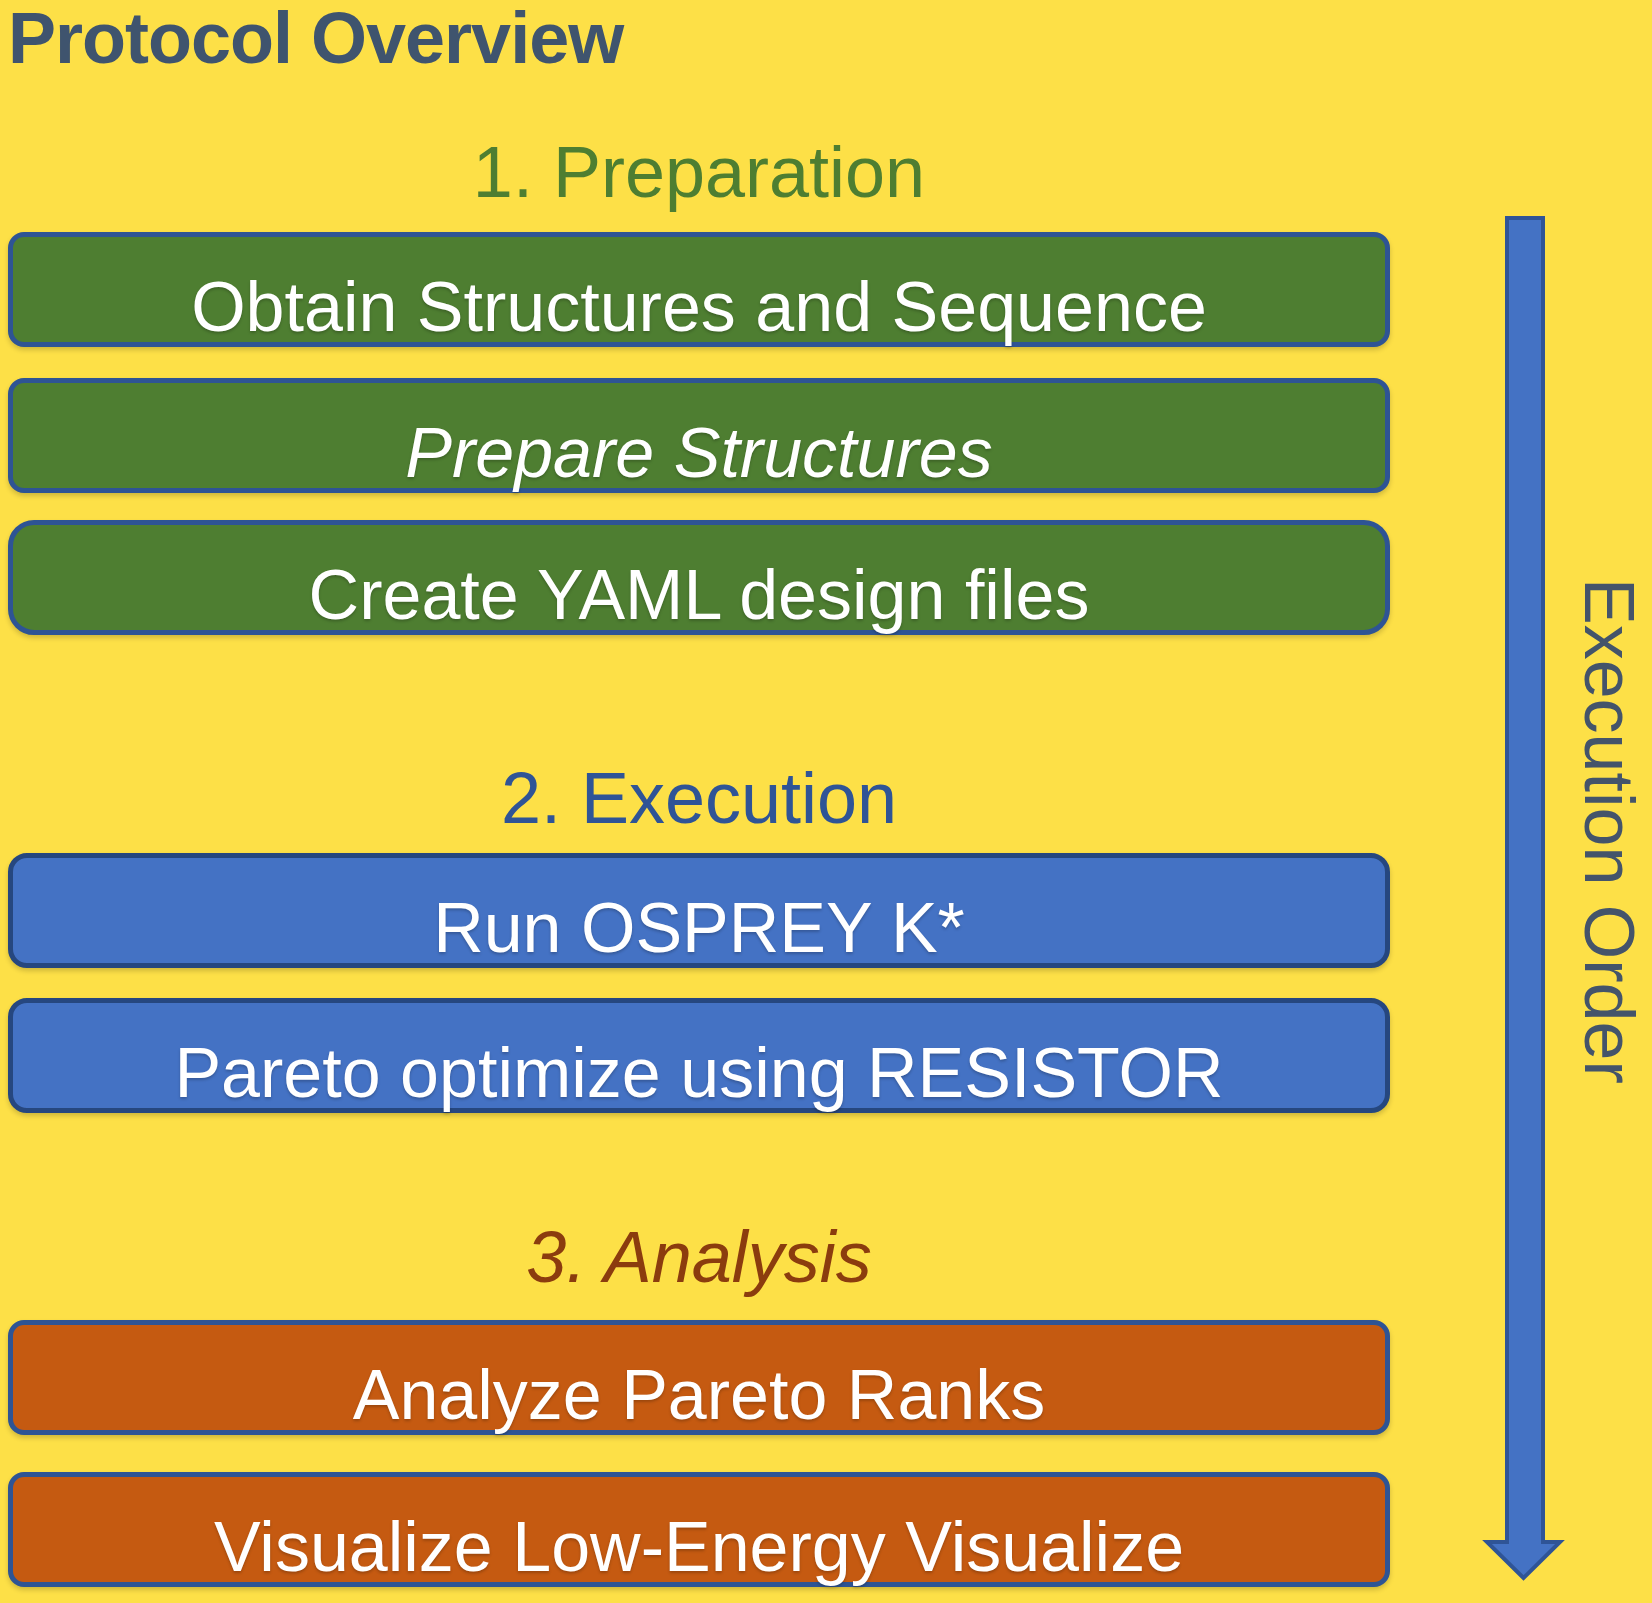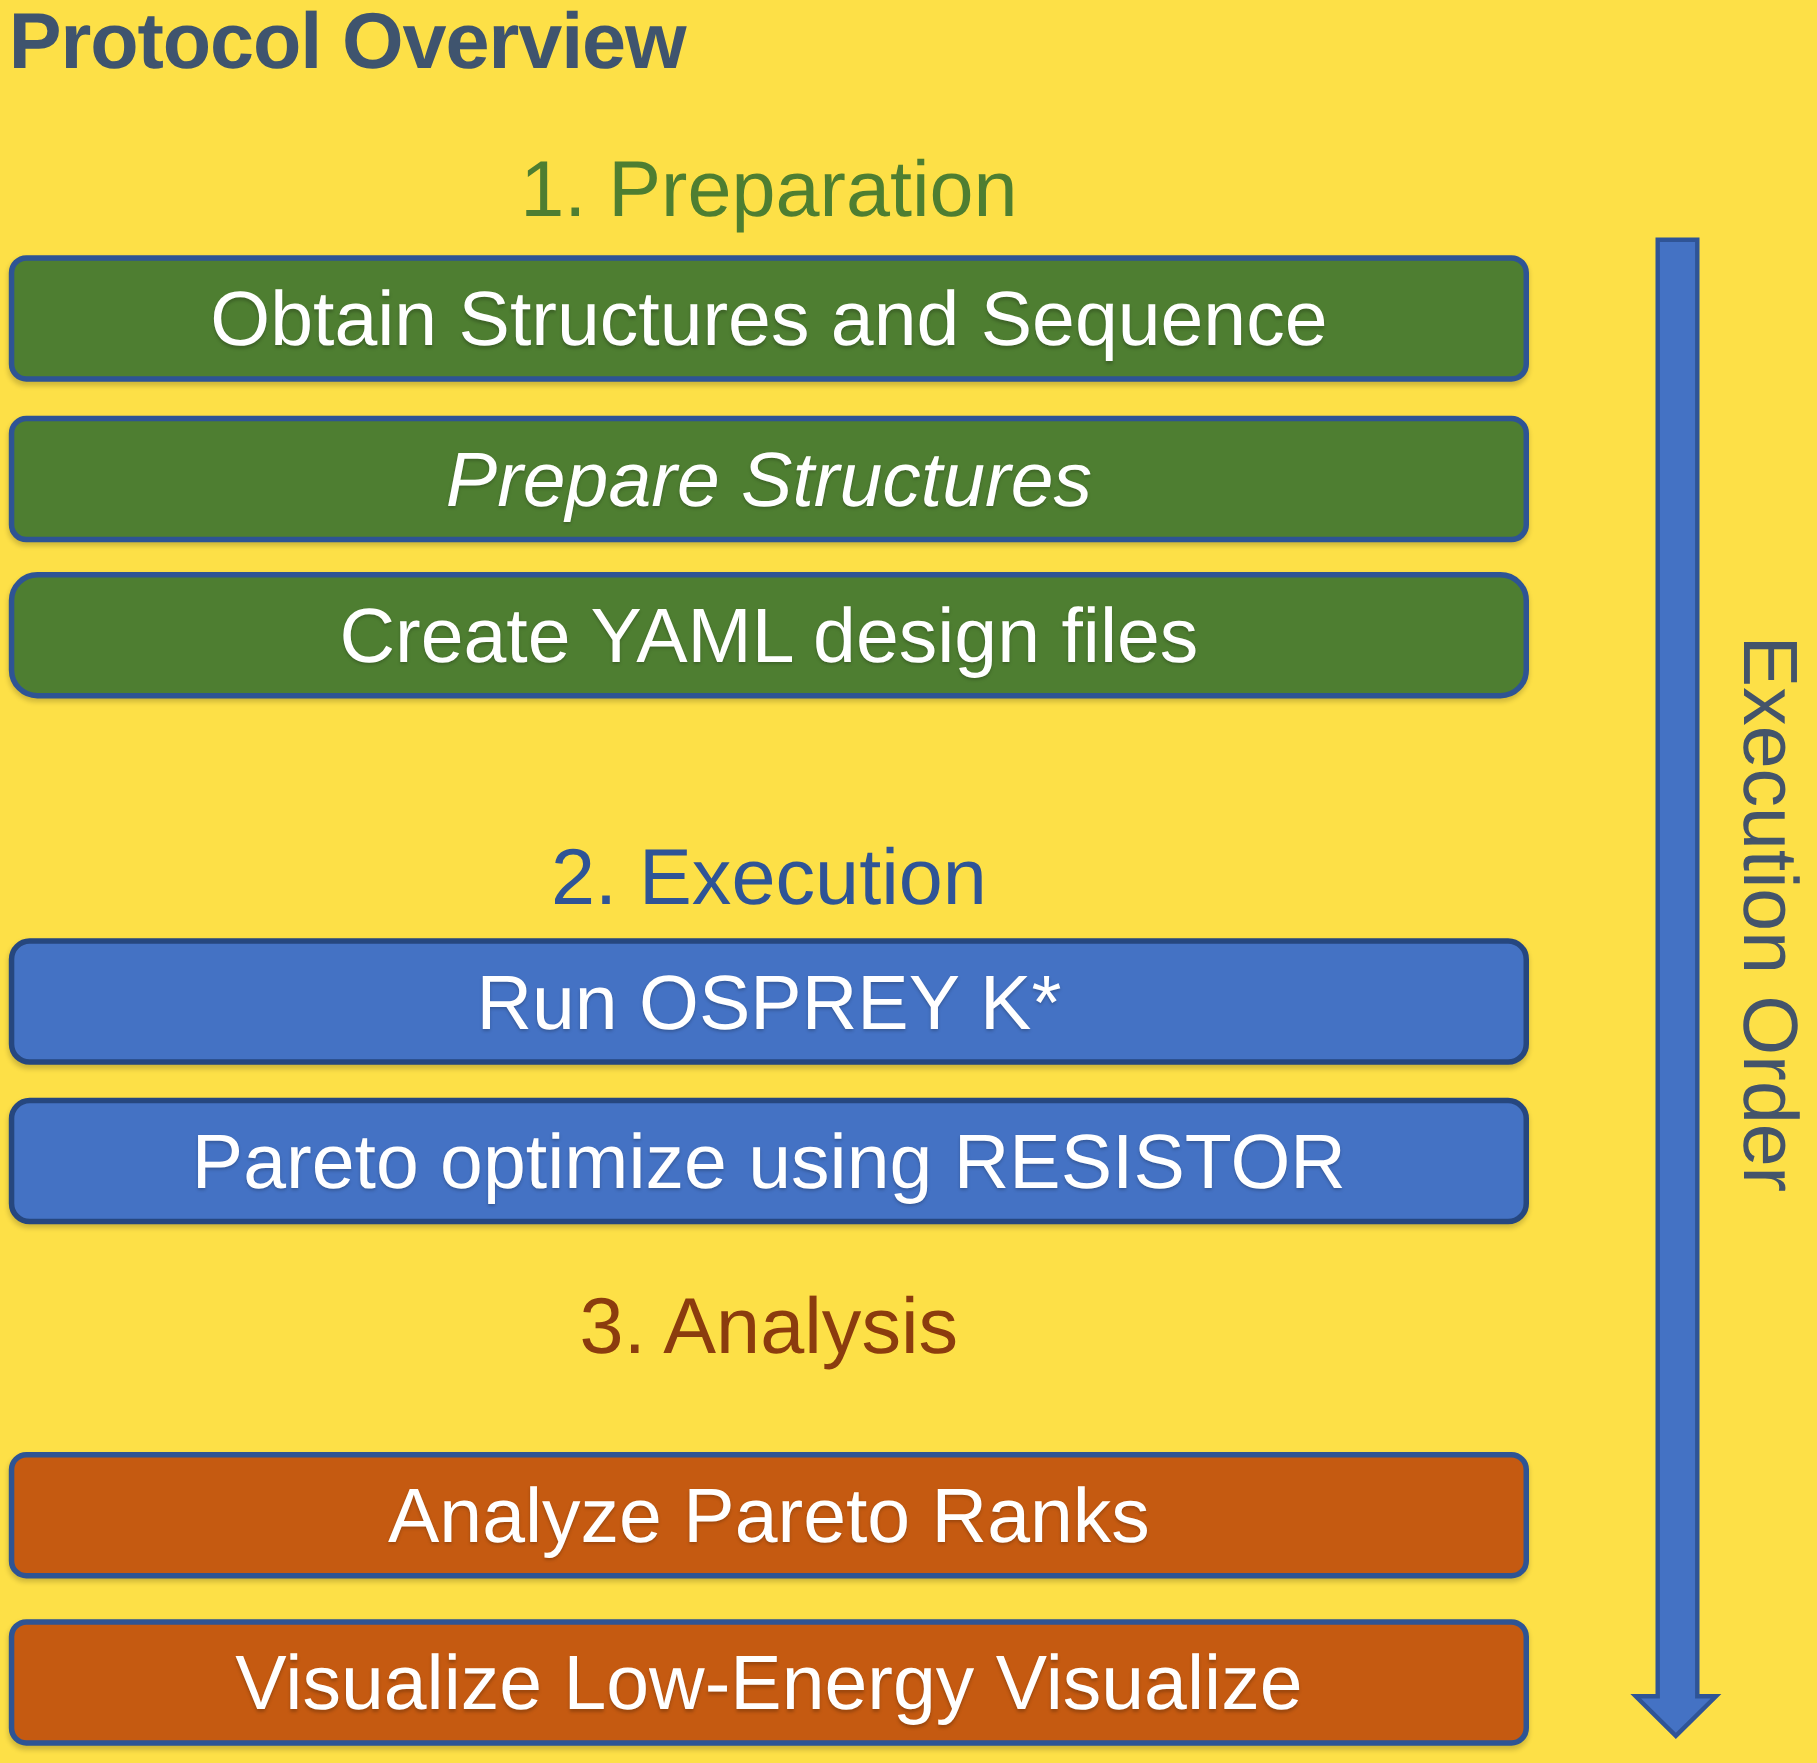--- a/index.html
+++ b/index.html
@@ -15,25 +15,25 @@
     font-size:72px;font-weight:bold;line-height:1;
     color:#3F546E;letter-spacing:-1px;
   }
   .section-header{
     position:absolute;left:8px;width:1382px;
     text-align:center;font-size:72px;line-height:1;
     font-weight:400;
   }
   .hdr-preparation{top:136px;color:#4E7E31;}
   .hdr-execution{top:762px;color:#2F5496;}
-  .hdr-analysis{top:1170px;color:#8B3C0E;}
+  .hdr-analysis{top:1221px;color:#8B3C0E;font-style:italic;}
   .step{
     position:absolute;left:8px;width:1382px;height:115px;
     box-sizing:border-box;border-radius:16px;
-    display:flex;align-items:center;justify-content:center;
+    display:flex;align-items:flex-end;justify-content:center;
     border:5px solid #2E5494;
     box-shadow:0 3px 5px rgba(0,0,0,0.18);
   }
   .step span{
     color:#FFFFFF;font-size:70px;line-height:1;
     text-shadow:0 2px 3px rgba(0,0,0,0.22);
     white-space:nowrap;
   }
   .step.green{background:#4E7E31;}
   .step.blue{background:#4472C4;border-color:#26477F;border-radius:19px;}

